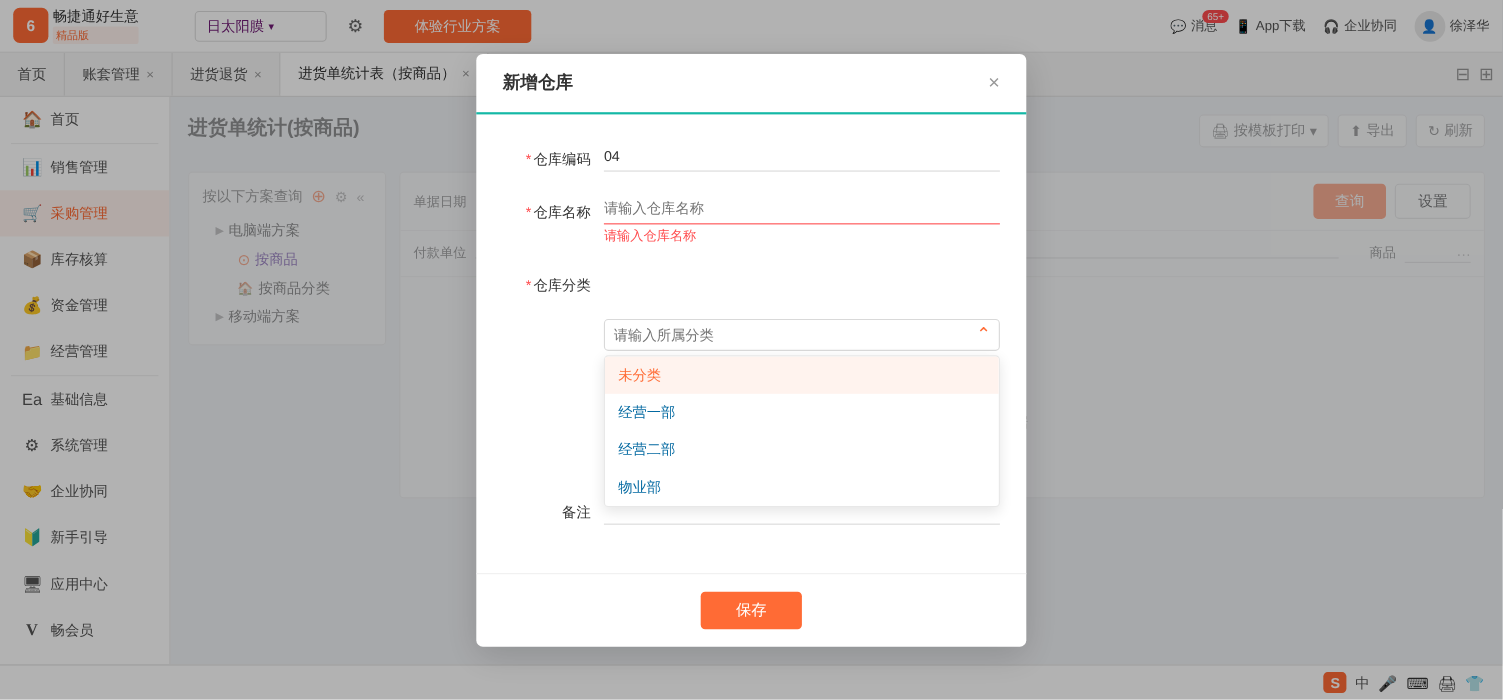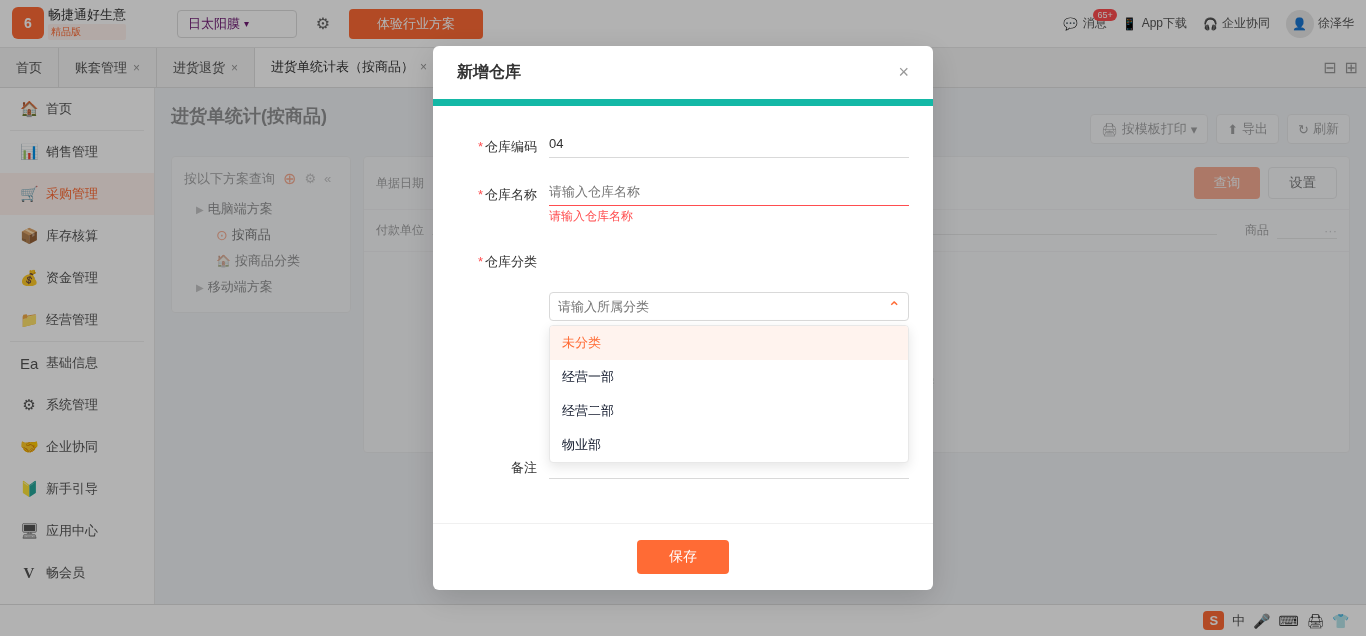--- a/index.html
+++ b/index.html
@@ -146,21 +146,21 @@
       display: flex; align-items: center;
       gap: 8px; margin-bottom: 8px;
     }
     .filter-title { font-size: 13px; color: #555; }
     .filter-add { color: #ff6b35; cursor: pointer; font-size: 16px; }
     .filter-tree { padding-left: 12px; }
     .tree-node { display: flex; align-items: center; gap: 4px; padding: 4px 0; cursor: pointer; }
     .tree-toggle { color: #999; font-size: 10px; }
     .tree-icon { color: #ff6b35; font-size: 14px; }
     .tree-label { font-size: 13px; color: #333; }
-    .tree-label.active { color: #000000; }
+    .tree-label.active { color: #4c1d95; }
     .tree-children { padding-left: 20px; }
 
     
     .table-section { background: #fff; border-radius: 4px; border: 1px solid #e8e8e8; }
     .table-toolbar {
       display: flex; align-items: center;
       padding: 10px 12px; border-bottom: 1px solid #f0f0f0;
       gap: 12px;
     }
     .query-btn {
@@ -193,21 +193,21 @@
       background: #fff;
       border-radius: 6px;
       width: 500px;
       box-shadow: 0 8px 32px rgba(0,0,0,0.15);
       position: relative;
       z-index: 101;
     }
     .modal-header {
       display: flex; align-items: center; justify-content: space-between;
       padding: 16px 24px;
-      border-bottom: 7px solid #14b8a6;
+      border-bottom: 2px solid #14b8a6;
     }
     .modal-title { font-size: 16px; font-weight: bold; color: #333; }
     .modal-close { cursor: pointer; color: #999; font-size: 18px; }
     .modal-body { padding: 24px; }
     .form-row {
       display: flex; align-items: flex-start;
       margin-bottom: 20px; position: relative;
     }
     .form-label {
       width: 80px; text-align: right;
@@ -237,21 +237,21 @@
     }
     .dropdown-list {
       position: absolute; top: calc(100% + 4px); left: 0; right: 0;
       background: #fff; border: 1px solid #e8e8e8;
       border-radius: 4px;
       box-shadow: 0 4px 12px rgba(0,0,0,0.1);
       z-index: 200; overflow: hidden;
     }
     .dropdown-item {
       padding: 8px 12px;
-      cursor: pointer; font-size: 13px; color: #0f172a;
+      cursor: pointer; font-size: 13px; color: #0369a1;
     }
     .dropdown-item.selected { background: #fff3ee; color: #ff6b35; }
 
     .modal-footer {
       display: flex; justify-content: center;
       padding: 16px 24px;
       border-top: 1px solid #f0f0f0;
       gap: 12px;
     }
     .save-btn {
@@ -271,21 +271,21 @@
     }
     .bottom-icons { display: flex; align-items: center; gap: 8px; margin-left: auto; }
     .s-logo {
       background: #ff6b35; color: #fff;
       border-radius: 4px; padding: 2px 6px;
       font-weight: bold; font-size: 13px;
     }
 
     
     .page-content-header {
-      display: flex; align-items: flex-end;
+      display: flex; align-items: flex-start;
       justify-content: space-between;
       margin-bottom: 12px;
     }
     .blurred { filter: blur(0px); opacity: 0.5; pointer-events: none; }
 
     .content-bg {
       flex: 1;
       display: flex;
       flex-direction: column;
       padding: 16px;

